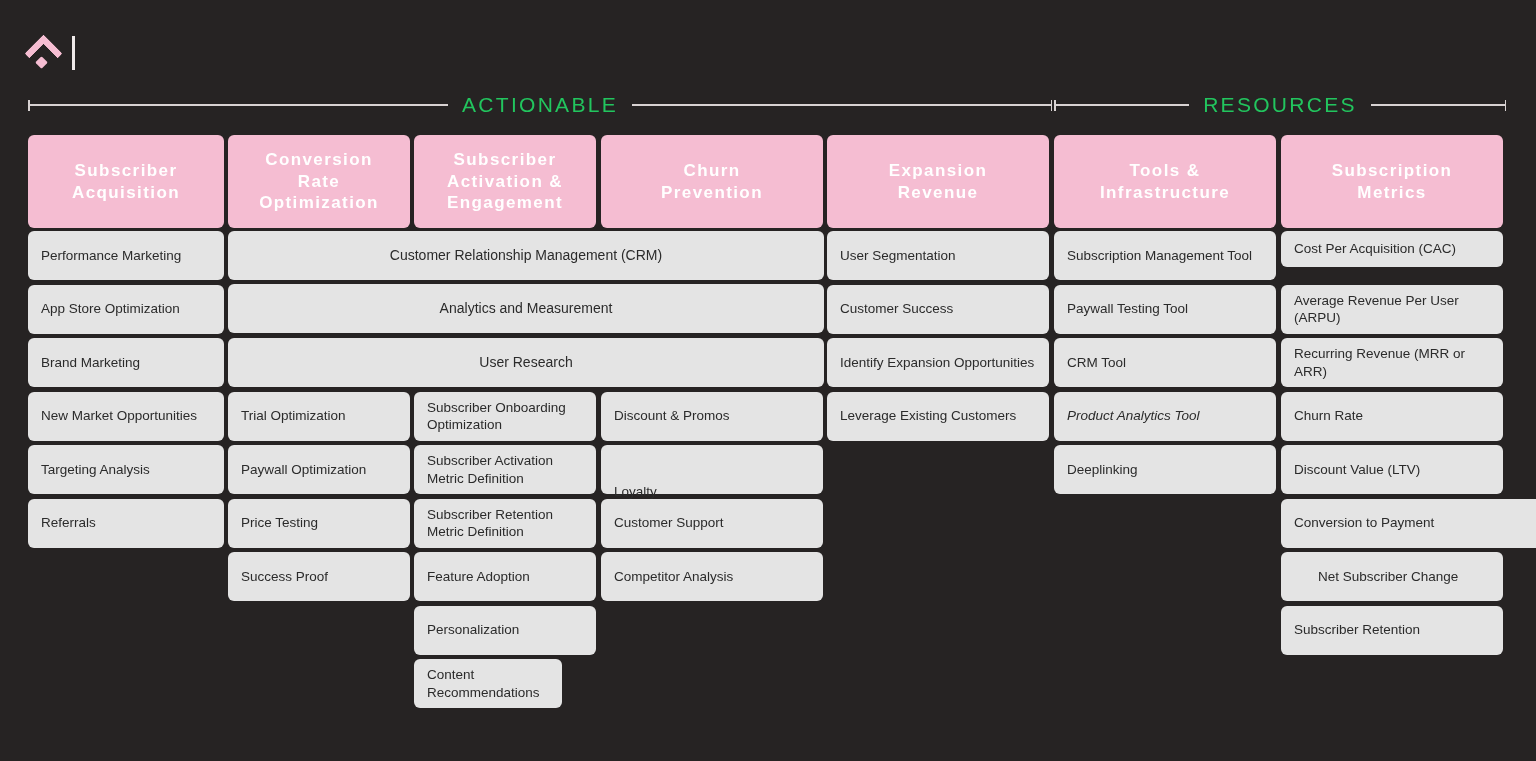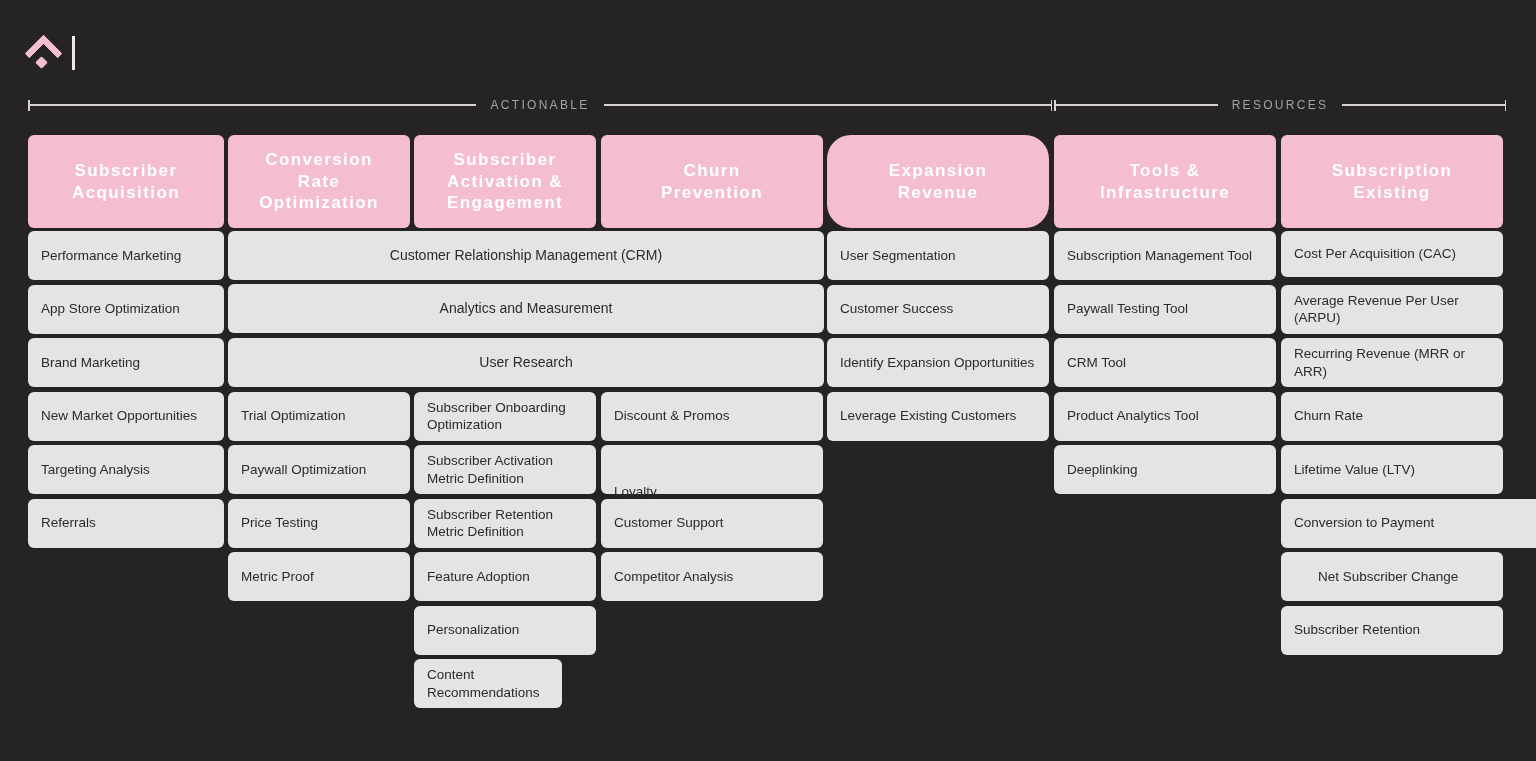--- a/index.html
+++ b/index.html
@@ -80,25 +80,25 @@
     height: 11px;
     background: #d8d2d2;
     flex: 0 0 auto;
   }
   .rail-line {
     height: 1.5px;
     background: #d8d2d2;
     flex: 1 1 auto;
   }
   .rail-label {
-    font-size: 12px;
+    font-size: 21px;
     letter-spacing: 2.3px;
     padding: 0 14px;
     white-space: nowrap;
-    color: #a3a3a3;
+    color: #22c55e;
   }
 
   
   .cell {
     position: absolute;
     box-sizing: border-box;
     border-radius: 6px;
     display: flex;
     align-items: center;
   }
@@ -167,31 +167,31 @@
     </div>
     <div class="cell head" style="left: 414px; width: 182px; top: 135px; height: 93px;">
       <span style="white-space: pre-line;">Subscriber
 Activation &amp;
 Engagement</span>
     </div>
     <div class="cell head" style="left: 601px; width: 222px; top: 135px; height: 93px;">
       <span style="white-space: pre-line;">Churn
 Prevention</span>
     </div>
-    <div class="cell head" style="left: 827px; width: 222px; top: 135px; height: 93px; border-radius: 24px;">
+    <div class="cell head" style="left: 827px; width: 222px; top: 135px; height: 93px;">
       <span style="white-space: pre-line;">Expansion
 Revenue</span>
     </div>
     <div class="cell head" style="left: 1054px; width: 222px; top: 135px; height: 93px;">
       <span style="white-space: pre-line;">Tools &amp;
 Infrastructure</span>
     </div>
     <div class="cell head" style="left: 1281px; width: 222px; top: 135px; height: 93px;">
       <span style="white-space: pre-line;">Subscription
-Existing</span>
+Metrics</span>
     </div>
     <div class="cell item center" style="left: 228px; width: 596px; top: 231px; height: 49px;">
       <span style="white-space: pre-line;">Customer Relationship Management (CRM)</span>
     </div>
     <div class="cell item center" style="left: 228px; width: 596px; top: 284px; height: 49px;">
       <span style="white-space: pre-line;">Analytics and Measurement</span>
     </div>
     <div class="cell item center" style="left: 228px; width: 596px; top: 338px; height: 49px;">
       <span style="white-space: pre-line;">User Research</span>
     </div>
@@ -216,21 +216,21 @@
     <div class="cell item" style="left: 228px; width: 182px; top: 391.5px; height: 49px;">
       <span style="white-space: pre-line;">Trial Optimization</span>
     </div>
     <div class="cell item" style="left: 228px; width: 182px; top: 445px; height: 49px;">
       <span style="white-space: pre-line;">Paywall Optimization</span>
     </div>
     <div class="cell item" style="left: 228px; width: 182px; top: 498.5px; height: 49px;">
       <span style="white-space: pre-line;">Price Testing</span>
     </div>
     <div class="cell item" style="left: 228px; width: 182px; top: 552px; height: 49px;">
-      <span style="white-space: pre-line;">Metric Proof</span>
+      <span style="white-space: pre-line;">Success Proof</span>
     </div>
     <div class="cell item" style="left: 414px; width: 182px; top: 391.5px; height: 49px;">
       <span style="white-space: pre-line;">Subscriber Onboarding Optimization</span>
     </div>
     <div class="cell item" style="left: 414px; width: 182px; top: 445px; height: 49px;">
       <span style="white-space: pre-line;">Subscriber Activation Metric Definition</span>
     </div>
     <div class="cell item" style="left: 414px; width: 182px; top: 498.5px; height: 49px;">
       <span style="white-space: pre-line;">Subscriber Retention Metric Definition</span>
     </div>
@@ -270,39 +270,39 @@
     <div class="cell item" style="left: 1054px; width: 222px; top: 231px; height: 49px;">
       <span style="white-space: pre-line;">Subscription Management Tool</span>
     </div>
     <div class="cell item" style="left: 1054px; width: 222px; top: 284.5px; height: 49px;">
       <span style="white-space: pre-line;">Paywall Testing Tool</span>
     </div>
     <div class="cell item" style="left: 1054px; width: 222px; top: 338px; height: 49px;">
       <span style="white-space: pre-line;">CRM Tool</span>
     </div>
     <div class="cell item" style="left: 1054px; width: 222px; top: 391.5px; height: 49px;">
-      <span style="white-space: pre-line;">Product Analytics Tool</span>
+      <span style="white-space: pre-line; font-style: italic;">Product Analytics Tool</span>
     </div>
     <div class="cell item" style="left: 1054px; width: 222px; top: 445px; height: 49px;">
       <span style="white-space: pre-line;">Deeplinking</span>
     </div>
-    <div class="cell item" style="left: 1281px; width: 222px; top: 231px; height: 46px;">
+    <div class="cell item" style="left: 1281px; width: 222px; top: 231px; height: 36px;">
       <span style="white-space: pre-line;">Cost Per Acquisition (CAC)</span>
     </div>
     <div class="cell item" style="left: 1281px; width: 222px; top: 284.5px; height: 49px;">
       <span style="white-space: pre-line;">Average Revenue Per User (ARPU)</span>
     </div>
     <div class="cell item" style="left: 1281px; width: 222px; top: 338px; height: 49px;">
       <span style="white-space: pre-line;">Recurring Revenue (MRR or ARR)</span>
     </div>
     <div class="cell item" style="left: 1281px; width: 222px; top: 391.5px; height: 49px;">
       <span style="white-space: pre-line;">Churn Rate</span>
     </div>
     <div class="cell item" style="left: 1281px; width: 222px; top: 445px; height: 49px;">
-      <span style="white-space: pre-line;">Lifetime Value (LTV)</span>
+      <span style="white-space: pre-line;">Discount Value (LTV)</span>
     </div>
     <div class="cell item" style="left: 1281px; width: 264px; top: 498.5px; height: 49px;">
       <span style="white-space: pre-line;">Conversion to Payment</span>
     </div>
     <div class="cell item" style="left: 1281px; width: 222px; top: 552px; height: 49px; padding-left: 37px;">
       <span style="white-space: pre-line;">Net Subscriber Change</span>
     </div>
     <div class="cell item" style="left: 1281px; width: 222px; top: 605.5px; height: 49px;">
       <span style="white-space: pre-line;">Subscriber Retention</span>
     </div>

